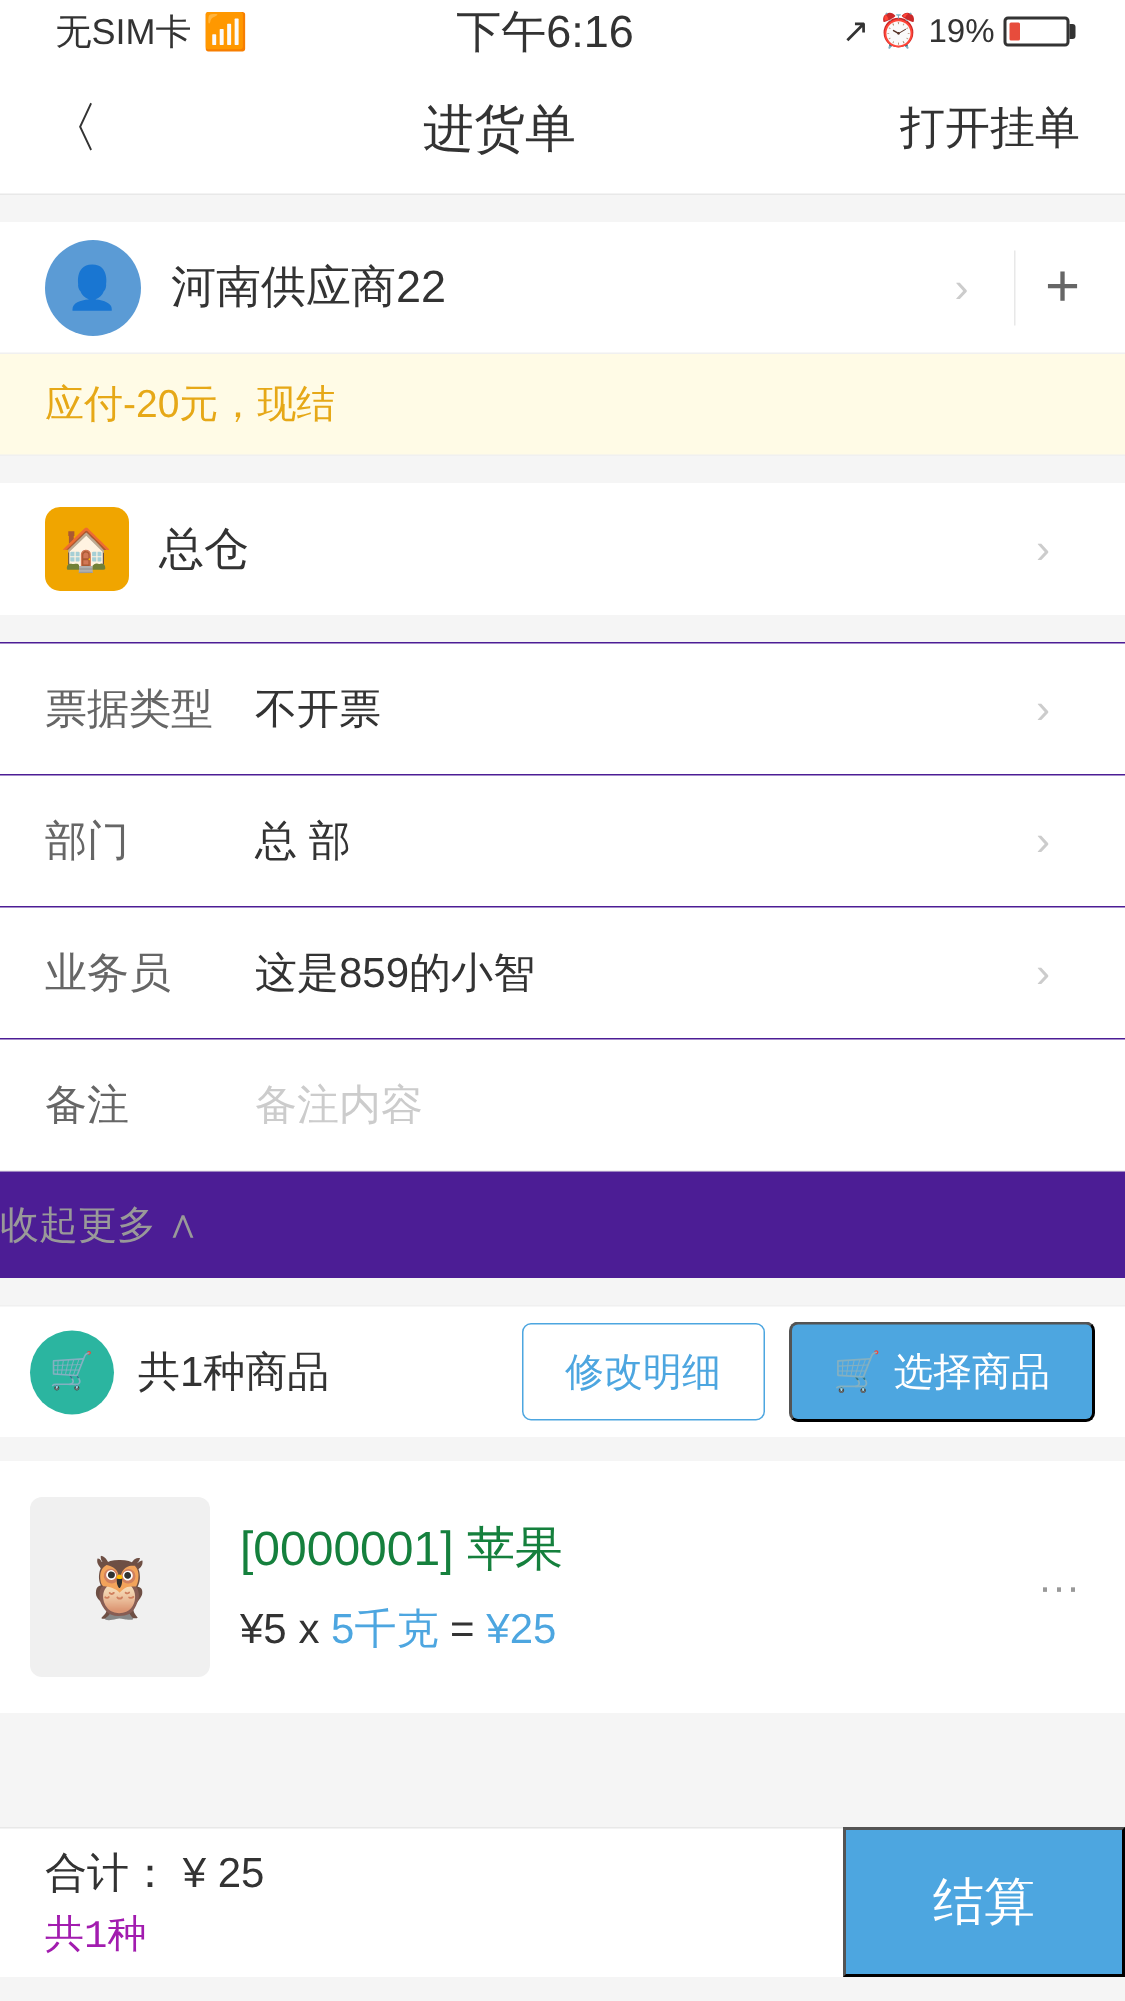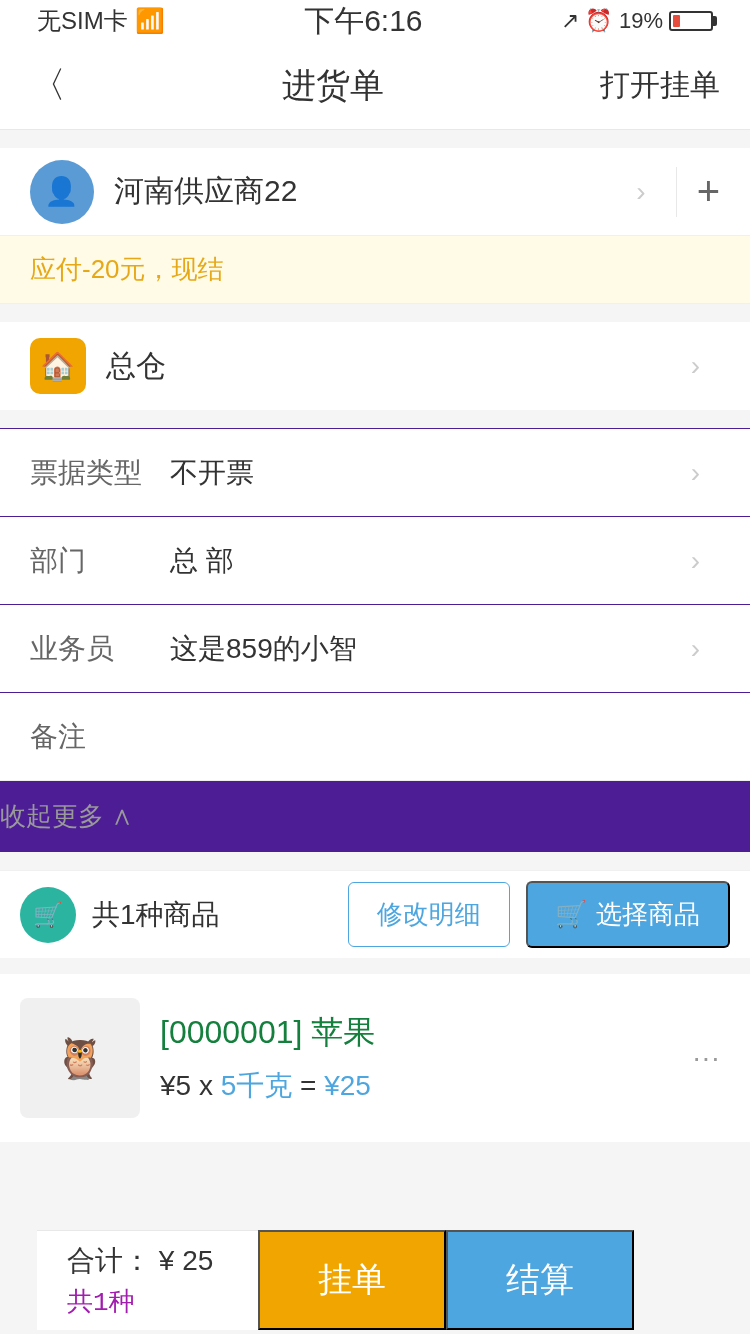--- a/index.html
+++ b/index.html
@@ -162,26 +162,25 @@
     .product-info { flex: 1; }
     .product-name { font-size: 32px; color: #15803d; margin-bottom: 12px; }
     .product-price { font-size: 28px; color: #333; }
     .price-blue { color: #4da6e0; }
     .product-more { color: #999; font-size: 28px; padding: 10px; }
 
     
     .bottom-gap { height: 40px; background: #f5f5f5; }
     .footer {
       position: fixed;
-      bottom: 4px;
-      width: 634px;
+      bottom: 16px;
+      width: 750px;
       height: 100px;
       display: flex;
       align-items: stretch;
-      padding-left: 37px;
     }
     .footer-total {
       background: #fff;
       flex: 1;
       display: flex;
       flex-direction: column;
       justify-content: center;
       padding: 0 30px;
       border-top: 1px solid #e8e8e8;
     }
@@ -267,20 +266,21 @@
     <span class="form-value">总 部</span>
     <span class="row-arrow">›</span>
   </div>
   <div class="form-row">
     <span class="form-label">业务员</span>
     <span class="form-value">这是859的小智</span>
     <span class="row-arrow">›</span>
   </div>
   <div class="form-row">
     <span class="form-label">备注</span>
+    <span class="form-placeholder">备注内容</span>
   </div>
 </div>
 
 <div class="collapse-bar">
   <span>收起更多 ∧</span>
 </div>
 
 <div class="section-gap"></div>
 
 <div class="products-header">
@@ -314,15 +314,14 @@
 <div style="height:100px;"></div>
 
 <div class="footer">
   <div class="footer-total">
     <div class="total-main">
       <span>合计：</span>
       <span>¥ 25</span>
     </div>
     <div class="total-sub">共1种</div>
   </div>
-  <button class="btn-hang">挂单</button>
   <button class="btn-settle">结算</button>
 </div>
 
 </body></html>

